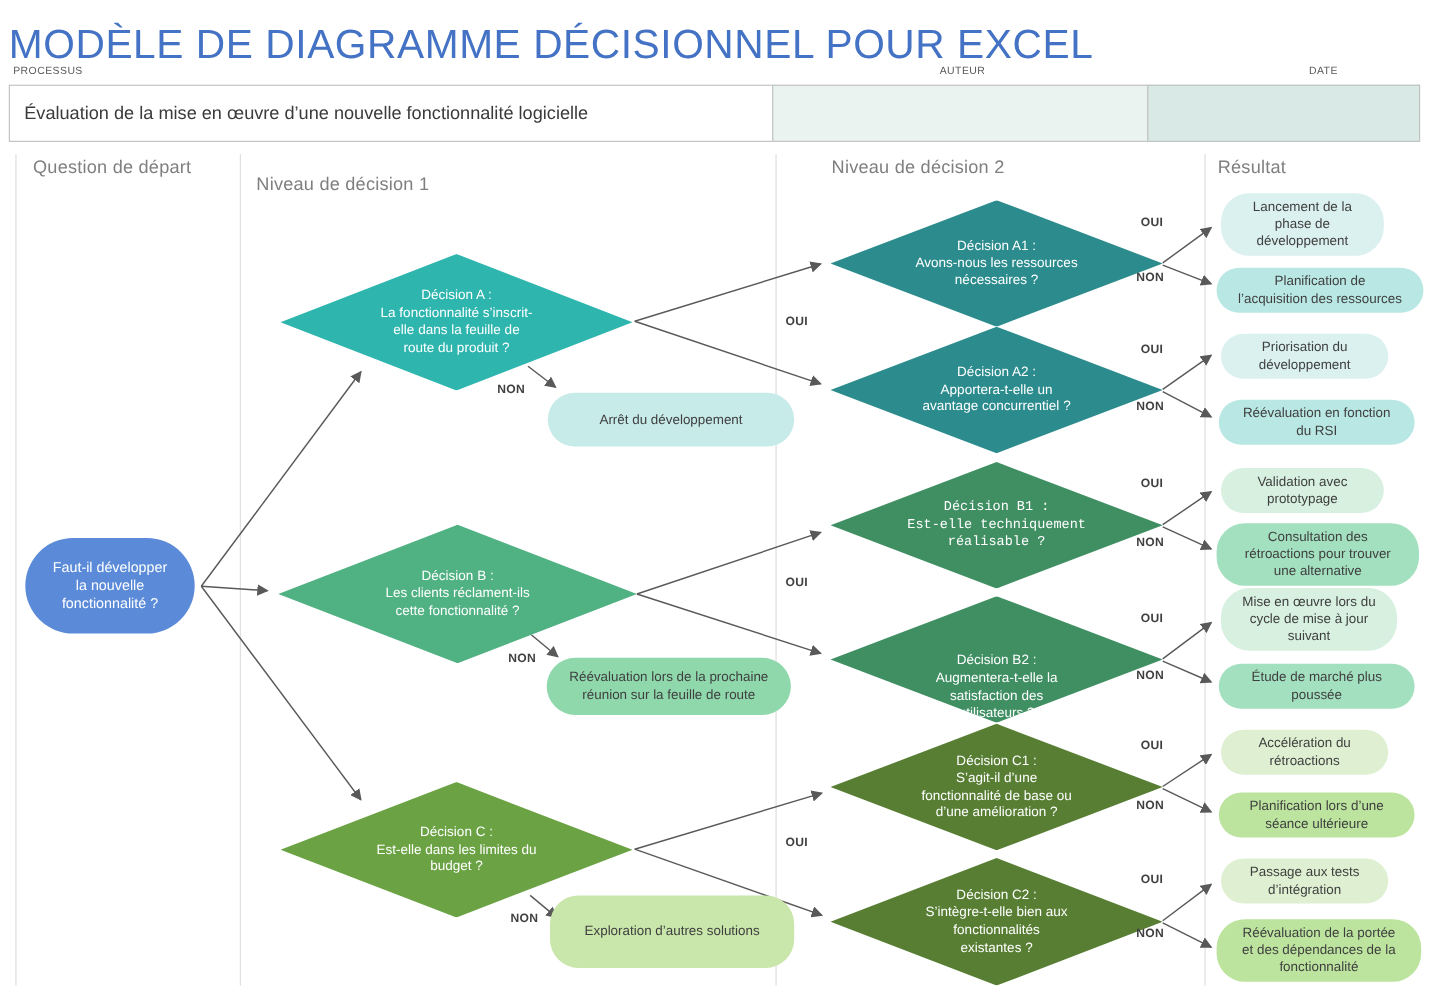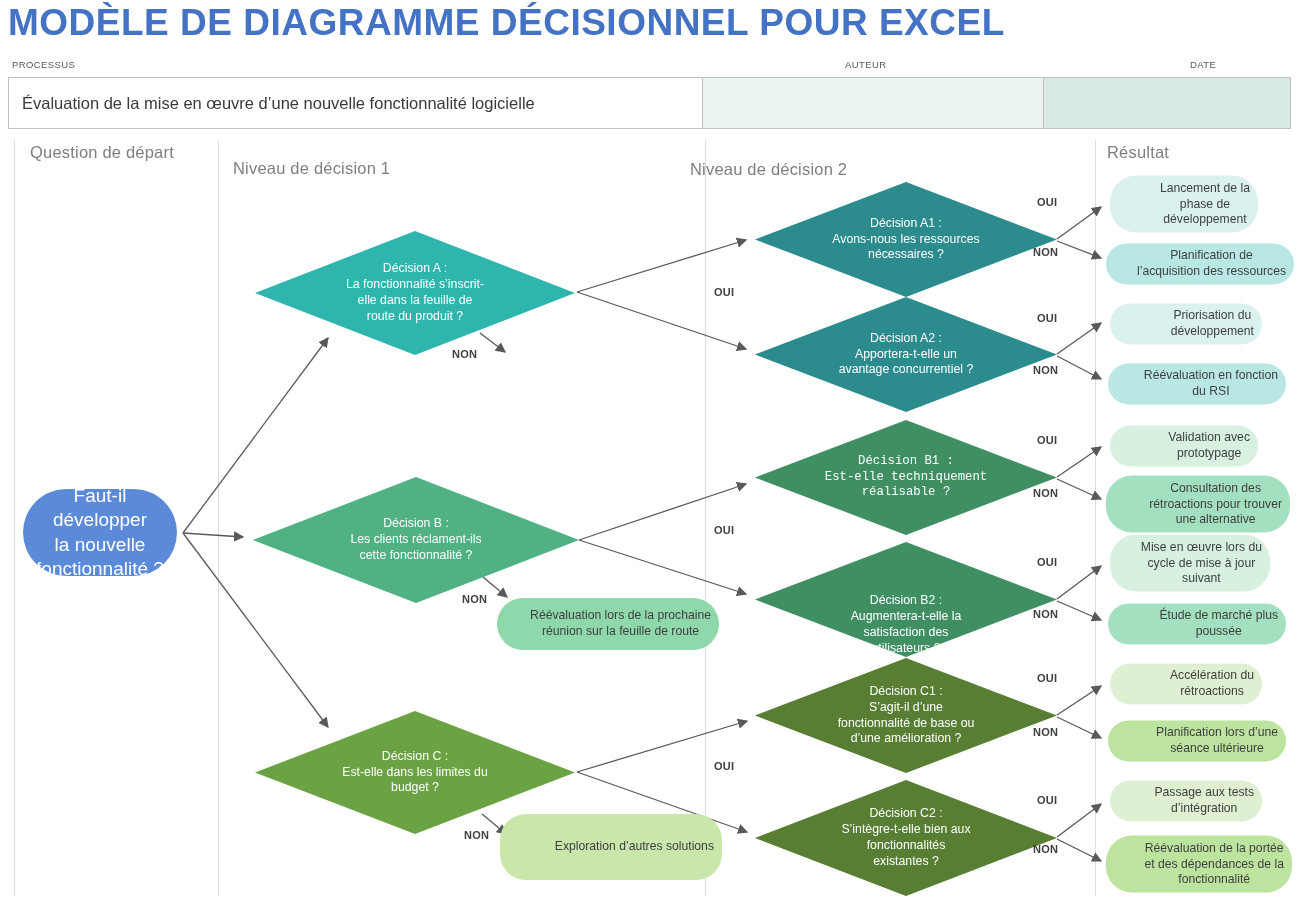--- a/index.html
+++ b/index.html
@@ -1,77 +1,77 @@
 <!DOCTYPE html>
 <html style="--title: #4472C4; --start: #5B8BD8; --decision-a: #2DB5AE; --decision-a-sub: #2B8B8D; --decision-b: #50B183; --decision-b-sub: #3F8F63; --decision-c: #6BA344; --decision-c-sub: #577E33; --pill-a-no: #C7EBE8; --pill-b-no: #8FD8AC; --pill-c-no: #C9E6AB; --result-teal-light: #DAF1EF; --result-teal-medium: #B9E8E4; --result-green-light: #D7F0E0; --result-green-medium: #A3E0BF; --result-olive-light: #DEF0D1; --result-olive-medium: #BCE49F; --field-author: #EAF3EF; --field-date: #D9E9E5; --connector: #595959; --divider: #DCDCDC;"><head>
 <meta charset="utf-8">
 <style>
   html,body{margin:0;padding:0;background:#fff;}
   .canvas{position:relative;width:1300px;height:912px;background:#fff;overflow:hidden;
           font-family:"Liberation Sans", sans-serif;}
-  .title{position:absolute;left:8px;top:2px;font-size:37px;font-weight:bold;
+  .title{position:absolute;left:8px;top:20px;font-size:37px;font-weight:normal;
          color:var(--title,#4472C4);letter-spacing:.5px;white-space:nowrap;}
   .meta-label{position:absolute;top:59px;font-size:9.5px;color:#595959;letter-spacing:.4px;}
   .meta-box{position:absolute;top:77px;height:52px;border:1px solid #bfbfbf;box-sizing:border-box;}
   .process-box{left:8px;width:695px;background:#fff;display:flex;align-items:center;
                padding-left:13px;font-size:16.5px;color:#3a3a3a;}
   .author-box{left:702px;width:342px;background:var(--field-author,#EAF3EF);}
   .date-box{left:1043px;width:248px;background:var(--field-date,#D9E9E5);}
   .divider{position:absolute;top:140px;height:756px;width:1px;background:var(--divider,#dcdcdc);}
   .col-header{position:absolute;top:143px;font-size:16.5px;color:#7f7f7f;letter-spacing:.2px;white-space:nowrap;}
   .connectors{position:absolute;left:0;top:0;z-index:1;}
   .connectors line{stroke:var(--connector,#595959);stroke-width:1.3;}
   .connectors marker path{fill:var(--connector,#595959);}
   .diamond{position:absolute;z-index:2;clip-path:polygon(50% 0,100% 50%,50% 100%,0 50%);
            display:flex;align-items:center;justify-content:center;text-align:center;
            color:#fff;font-size:12.3px;line-height:1.3;white-space:pre-line;}
-  .pill{position:absolute;z-index:2;border-radius:26px;display:flex;align-items:center;justify-content:flex-end;
+  .pill{position:absolute;z-index:2;border-radius:26px;display:flex;align-items:center;justify-content:center;
         text-align:center;font-size:12.2px;color:#3f3f3f;line-height:1.28;white-space:pre-line;
         padding:5px 8px;box-sizing:border-box;}
-  .start-pill{background:var(--start,#5B8BD8);color:#fff;border-radius:46px;font-size:19px;}
+  .start-pill{background:var(--start,#5B8BD8);color:#fff;border-radius:46px;font-size:13px;}
   .result{transform:translateY(-50%);}
   .d-a{background:var(--decision-a,#2DB5AE);}   .d-a-sub{background:var(--decision-a-sub,#2B8B8D);}
   .d-b{background:var(--decision-b,#50B183);}   .d-b-sub{background:var(--decision-b-sub,#3F8F63);}
   .d-c{background:var(--decision-c,#6BA344);align-items:center;}   .d-c-sub{background:var(--decision-c-sub,#577E33);}
   .p-a-no{background:var(--pill-a-no,#C7EBE8);} .p-b-no{background:var(--pill-b-no,#8FD8AC);}
   .p-c-no{background:var(--pill-c-no,#C9E6AB);}
   .r-teal-l{background:var(--result-teal-light,#DAF1EF);}  .r-teal-m{background:var(--result-teal-medium,#B9E8E4);}
   .r-green-l{background:var(--result-green-light,#D7F0E0);}.r-green-m{background:var(--result-green-medium,#A3E0BF);}
   .r-olive-l{background:var(--result-olive-light,#DEF0D1);}.r-olive-m{background:var(--result-olive-medium,#BCE49F);}
   .branch-label{position:absolute;z-index:3;font-size:11px;font-weight:bold;color:#404040;letter-spacing:.3px;}
 </style>
 </head>
 <body>
 
 <div class="canvas">
 
   <div class="title">MODÈLE DE DIAGRAMME DÉCISIONNEL POUR EXCEL</div>
 
   <div class="meta-label" style="left:12px;">PROCESSUS</div>
-  <div class="meta-label" style="left:845px;width:60px;">AUTEUR</div>
+  <div class="meta-label" style="left:845px;width:60px;text-align:center;">AUTEUR</div>
   <div class="meta-label" style="left:1190px;">DATE</div>
 
   <div class="meta-box process-box">
     <span>Évaluation de la mise en œuvre d’une nouvelle fonctionnalité logicielle</span>
   </div>
   <div class="meta-box author-box">
     <span></span>
   </div>
   <div class="meta-box date-box">
     <span></span>
   </div>
 
   <div class="divider" style="left:14px;"></div>
   <div class="divider" style="left:218px;"></div>
   <div class="divider" style="left:705px;"></div>
   <div class="divider" style="left:1095px;"></div>
 
   <div class="col-header" style="left:30px;">Question de départ</div>
   <div class="col-header" style="left:233px;margin-top:16px;">Niveau de décision 1</div>
-  <div class="col-header" style="left:690px;margin-top:17px;">Niveau de décision 2</div>
+  <div class="col-header" style="left:756px;">Niveau de décision 2</div>
   <div class="col-header" style="left:1107px;">Résultat</div>
 
   <svg class="connectors" width="1300" height="912" viewBox="0 0 1300 912">
     <defs>
       <marker id="arw" markerWidth="9" markerHeight="8" refX="7" refY="4" orient="auto">
         <path d="M0,0 L8,4 L0,8 z"></path>
       </marker>
     </defs>
     <line x1="183" y1="533" x2="328" y2="338" marker-end="url(#arw)"></line>
     <line x1="183" y1="533" x2="243" y2="537" marker-end="url(#arw)"></line>
@@ -118,20 +118,23 @@
     <span>Décision B :
 Les clients réclament-ils
 cette fonctionnalité ?</span>
   </div>
   <div class="diamond d-c" style="left:255px;top:711px;width:320px;height:123px;">
     <span>Décision C :
 Est-elle dans les limites du
 budget ?</span>
   </div>
 
+  <div class="pill p-a-no" style="left:498px;top:357px;width:224px;height:49px;">
+    <span>Arrêt du développement</span>
+  </div>
   <div class="pill p-b-no" style="left:497px;top:598px;width:222px;height:52px;">
     <span>Réévaluation lors de la prochaine
 réunion sur la feuille de route</span>
   </div>
   <div class="pill p-c-no" style="left:500px;top:814px;width:222px;height:66px;">
     <span>Exploration d’autres solutions</span>
   </div>
 
   <div class="diamond d-a-sub" style="left:755px;top:182px;width:302px;height:115px;">
     <span>Décision A1 :

